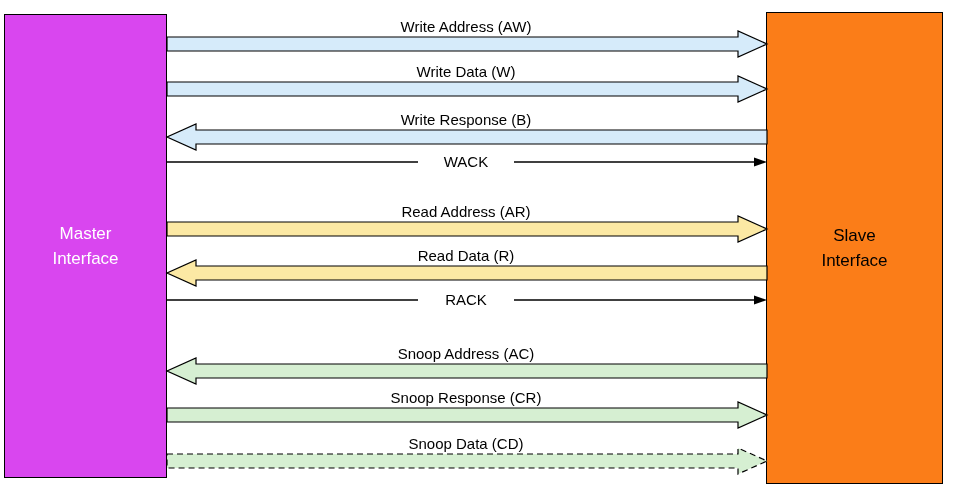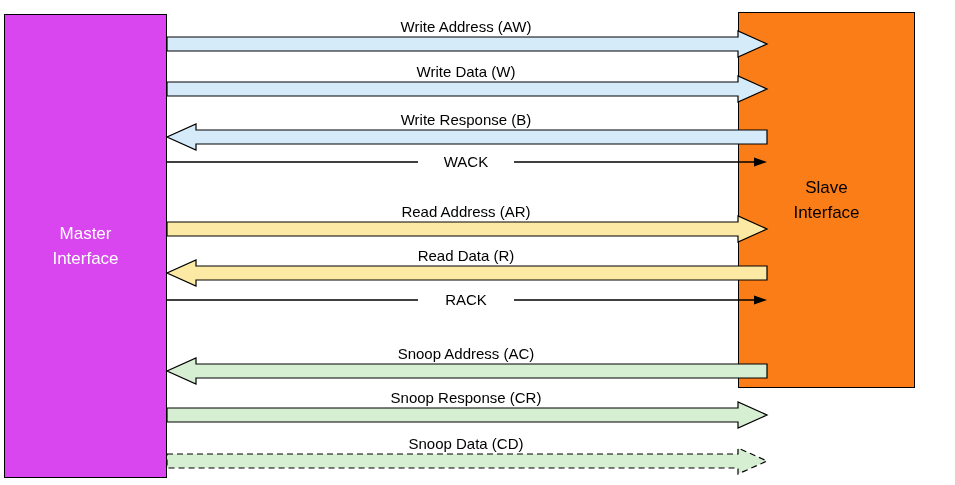--- a/index.html
+++ b/index.html
@@ -5,21 +5,21 @@
   html,body{margin:0;padding:0;background:#ffffff;}
   .canvas{
     position:relative;width:955px;height:485px;background:#ffffff;
     font-family:"Liberation Sans",sans-serif;overflow:hidden;
   }
   .iface{
     position:absolute;display:flex;align-items:center;justify-content:center;
     text-align:center;border:1.5px solid #000;box-sizing:border-box;
   }
   #master-box{left:4px;top:14px;width:163px;height:464px;}
-  #slave-box{left:738px;top:12px;width:177px;height:376px;}
+  #slave-box{left:766px;top:12px;width:177px;height:472px;}
   .iface-label{white-space:pre-line;font-size:17px;line-height:1.5;}
   #channel-layer{position:absolute;left:0;top:0;width:955px;height:485px;}
   .channel-label{font-size:15px;fill:#000000;}
 </style>
 </head>
 <body>
 
 <div class="canvas">
 
   <div class="iface" id="master-box" style="background: #d946ef; color: rgb(255, 255, 255); align-items: center;">

